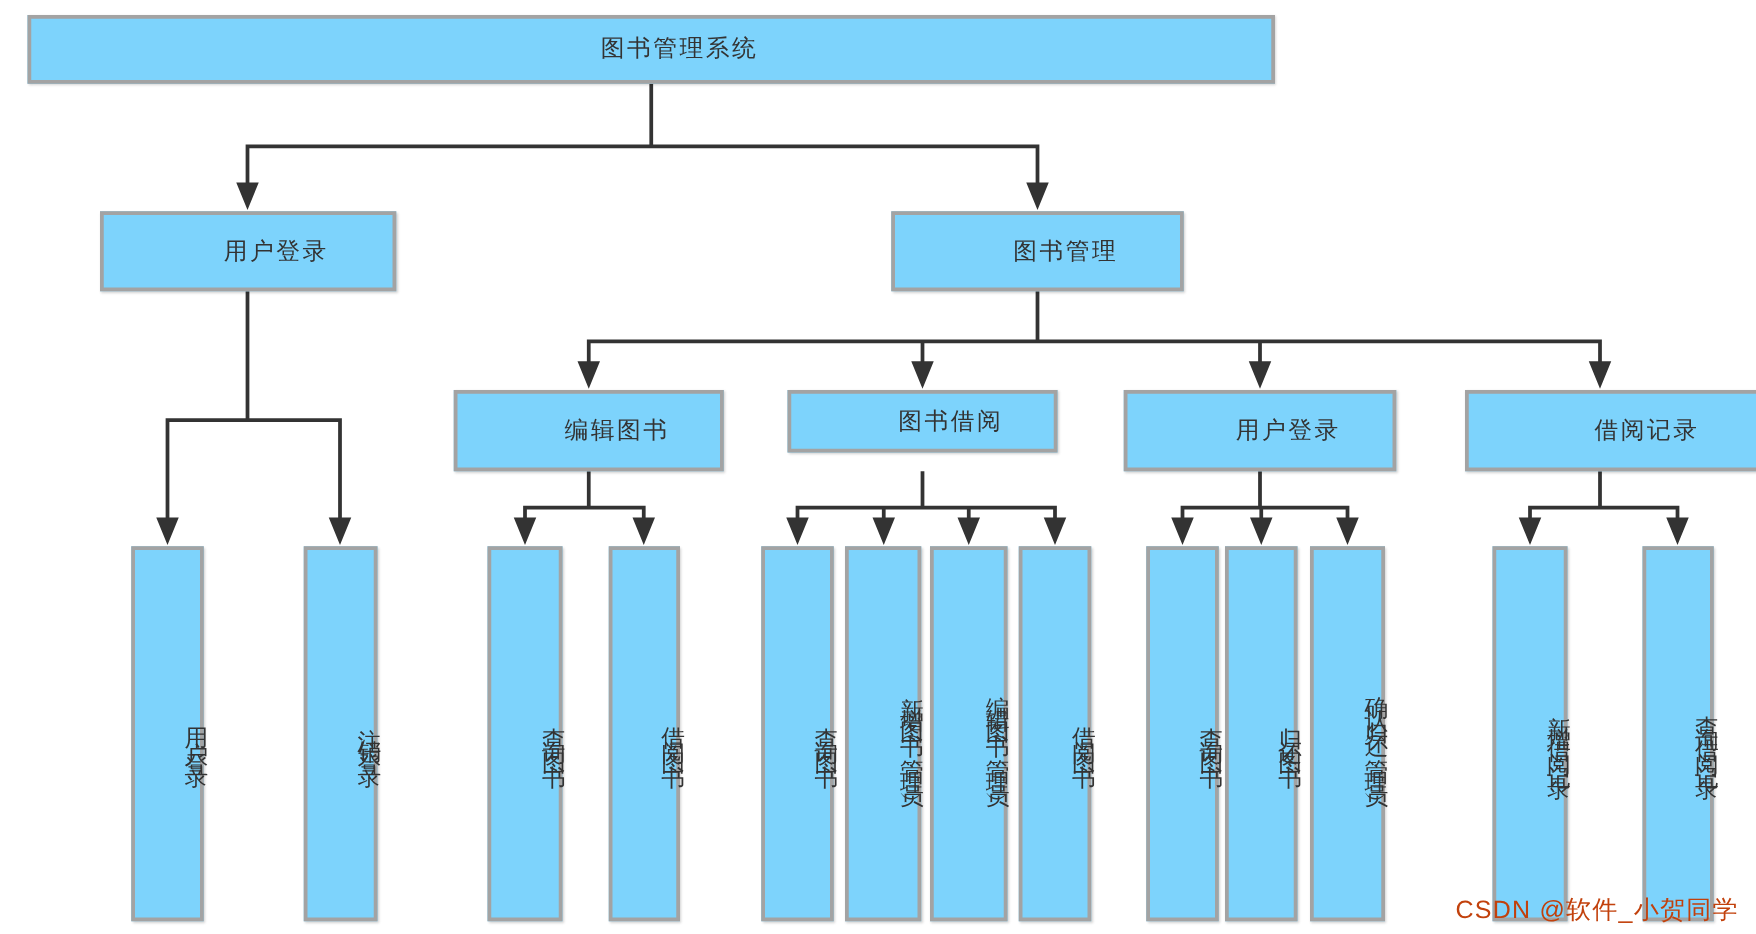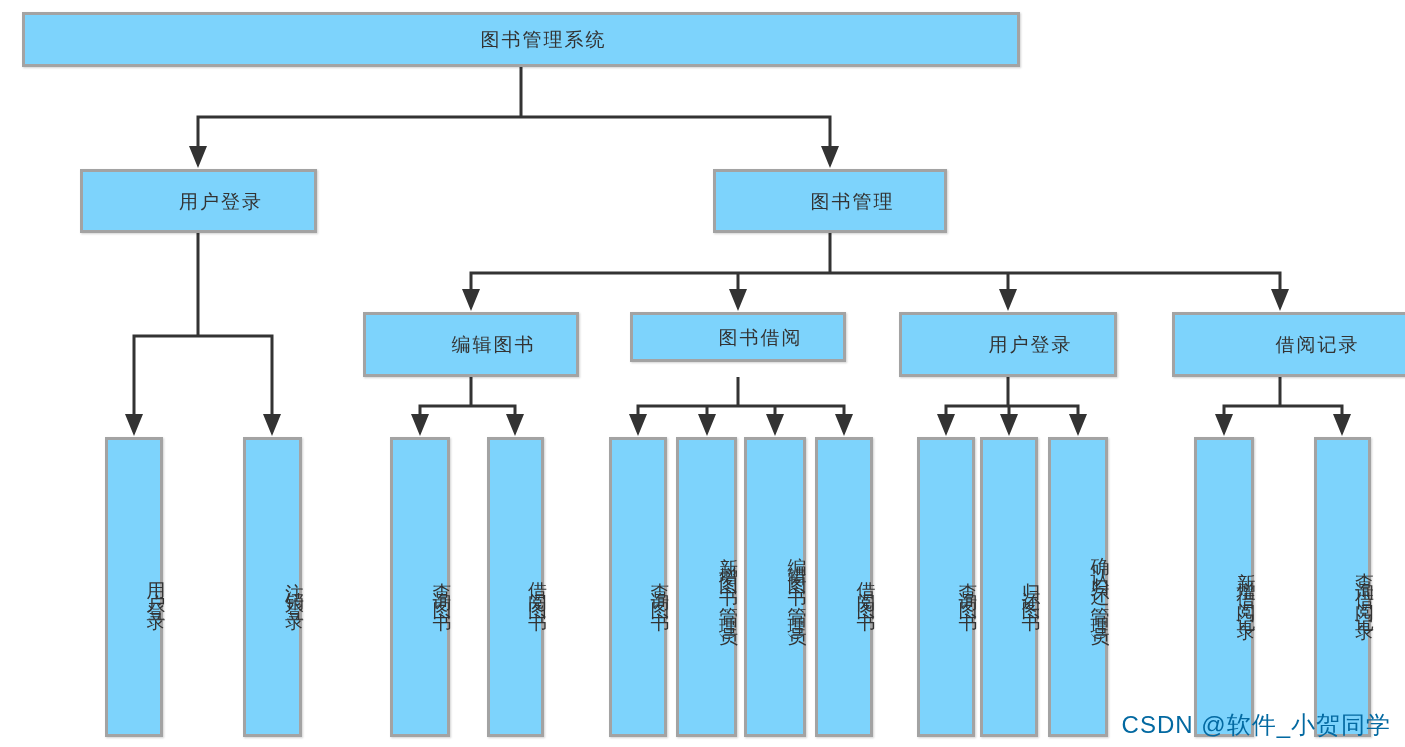--- a/index.html
+++ b/index.html
@@ -47,22 +47,22 @@
     text-orientation: mixed;
     font-size: 19px;
     color: #333333;
     letter-spacing: 10px;
     line-height: 1;
   }
   .watermark {
     position: absolute;
     right: 14px;
     bottom: 6px;
-    font-size: 24px;
-    color: #0369a1;
+    font-size: 20px;
+    color: #c2410c;
     letter-spacing: 1px;
     z-index: 3;
     white-space: nowrap;
   }
 </style>
 </head>
 <body>
 
 <div class="stage">
 

